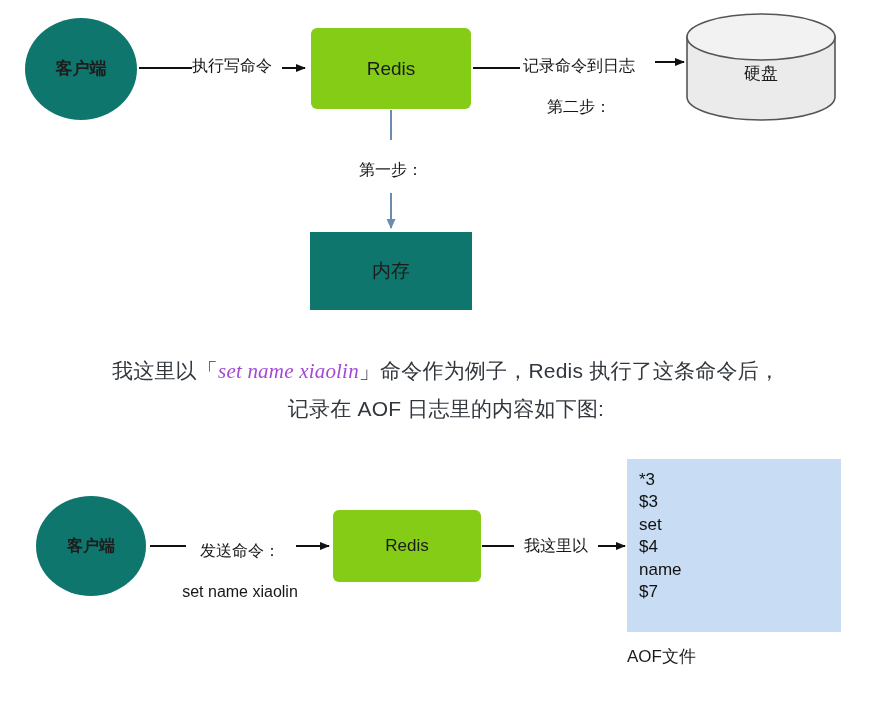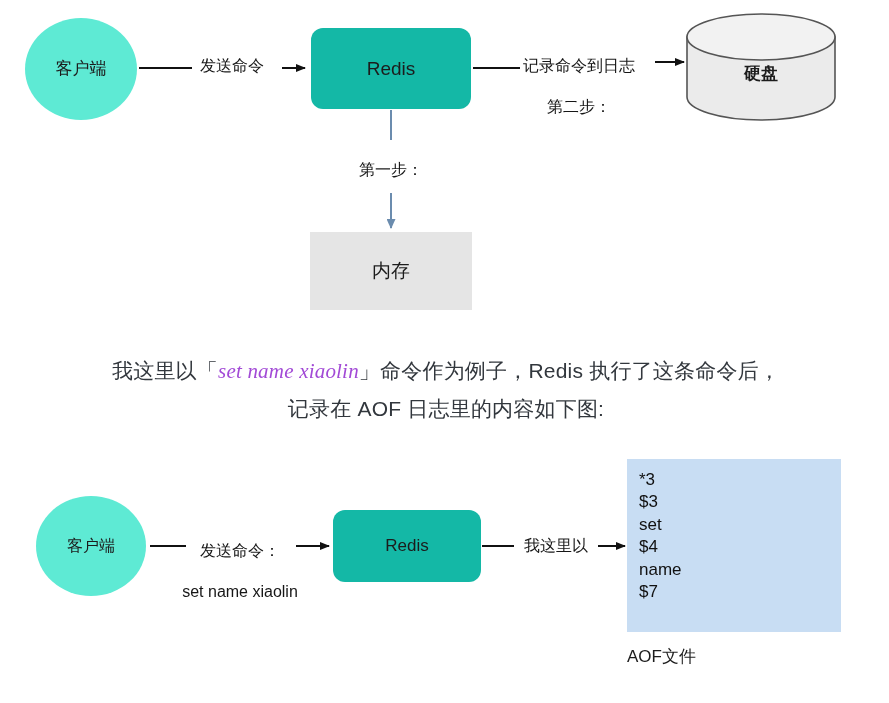--- a/index.html
+++ b/index.html
@@ -26,34 +26,34 @@
     position: absolute;
     box-sizing: border-box;
     display: flex;
     align-items: center;
     justify-content: center;
     text-align: center;
     line-height: 1.25;
   }
   .circle-client {
     border-radius: 50%;
-    background: #5eead4;
-    color: #1c1c1c;
-    font-size: 17px;
-    font-weight: 400;
+    background: #0f766e;
+    color: #1c1c1c;
+    font-size: 17px;
+    font-weight: 700;
     justify-content: center;
   }
   .box-redis {
-    background: #14b8a6;
-    border-radius: 12px;
+    background: #84cc16;
+    border-radius: 6px;
     color: #1c1c1c;
     font-size: 19px;
   }
   .box-memory {
-    background: #e5e5e5;
+    background: #0f766e;
     color: #1c1c1c;
     font-size: 19px;
     font-weight: 500;
   }
   .box-aof {
     background: #c8ddf3;
     color: #111111;
     font-size: 17px;
     display: block;
     padding: 10px 10px 8px 12px;
@@ -70,21 +70,21 @@
   }
   
   .cylinder {
     position: absolute;
   }
   .cyl-label {
     position: absolute;
     width: 100%;
     text-align: center;
     font-size: 17px;
-    font-weight: 700;
+    font-weight: 400;
     color: #1c1c1c;
     top: 48px;
     left: 0;
   }
   
   .edge-label {
     position: absolute;
     font-size: 16px;
     color: #161616;
     text-align: center;
@@ -141,21 +141,21 @@
   <line x1="296" y1="546" x2="329" y2="546" stroke="#111111" stroke-width="2" marker-end="url(#arrowBlack)"></line>
 
   <line x1="482" y1="546" x2="514" y2="546" stroke="#111111" stroke-width="2"></line>
   <line x1="598" y1="546" x2="625" y2="546" stroke="#111111" stroke-width="2" marker-end="url(#arrowBlack)"></line>
 </svg>
 
 <div class="node circle-client" style="left:25px; top:18px; width:112px; height:102px;">
   <span>客户端</span>
 </div>
 
-<div class="edge-label" style="left:160px; top:56px; width:144px;">发送命令</div>
+<div class="edge-label" style="left:160px; top:56px; width:144px;">执行写命令</div>
 
 <div class="node box-redis" style="left:311px; top:28px; width:160px; height:81px;">
   <span>Redis</span>
 </div>
 
 <div class="edge-label" style="left:321px; top:140px; width:140px;">
   <div>第一步：</div>
 </div>
 
 <div class="node box-memory" style="left:310px; top:232px; width:162px; height:78px;">

